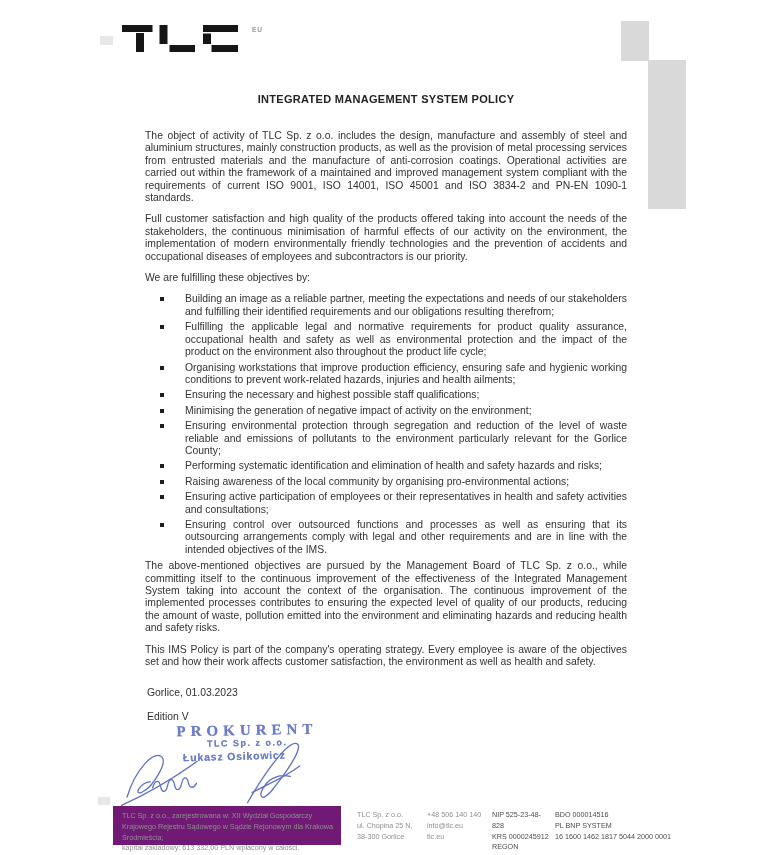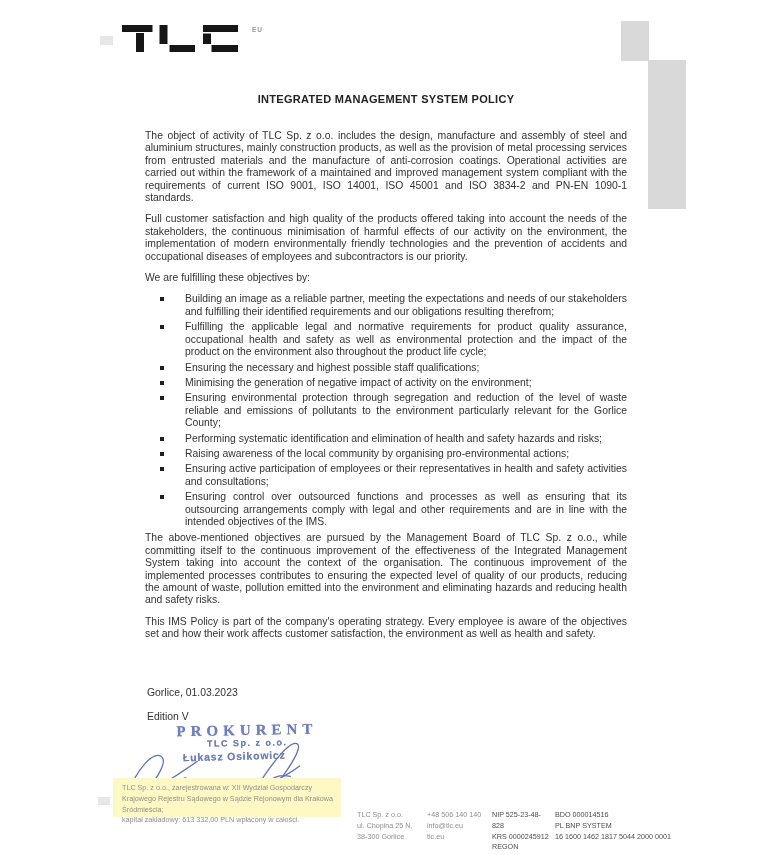--- a/index.html
+++ b/index.html
@@ -54,22 +54,22 @@
                  font-size:15px; letter-spacing:5px; text-shadow:0 0 0.7px #8a97d6; }
   .stamp-line2 { font-size:9px; font-weight:bold; letter-spacing:1.5px; margin-top:-1px;
                  text-shadow:0 0 0.6px #8a97d6; }
   .stamp-name  { position:absolute; left:183px; top:750px; font-size:10.5px; font-weight:bold;
                  color:#6b7cc9; letter-spacing:0.8px; transform:rotate(-1.5deg);
                  text-shadow:0 0 0.6px #8a97d6; }
   .signature-svg { position:absolute; left:118px; top:740px; transform:rotate(-3deg); }
 
   
   .footer-regbox {
-    position:absolute; left:113px; top:778px; width:228px; height:39px;
-    background:#fef9c3; padding:5px 4px 0 9px;
+    position:absolute; left:113px; top:806px; width:228px; height:39px;
+    background:#701a75; padding:5px 4px 0 9px;
     font-size:7.2px; line-height:10.8px; color:#8f8f8f;
   }
   .footer-col { position:absolute; top:810px; font-size:7.2px; line-height:10.8px; }
   .fc-address { left:357px; width:66px; color:#8f8f8f; }
   .fc-contact { left:427px; width:60px; color:#8f8f8f; }
   .fc-ids     { left:492px; width:60px; color:#4c4c4c; font-stretch:condensed; }
   .fc-bank    { left:555px; width:120px; color:#4c4c4c; font-stretch:condensed; }
 </style>
 </head>
 <body>
@@ -120,20 +120,21 @@
 
         <li>
           <span class="bullet-sq"></span>
           <span>Fulfilling the applicable legal and normative requirements for product quality assurance, occupational health and safety as well as environmental protection and the impact of the product on the environment also throughout the product life cycle;</span>
         </li>
 
 
 
         <li>
           <span class="bullet-sq"></span>
+          <span>Organising workstations that improve production efficiency, ensuring safe and hygienic working conditions to prevent work-related hazards, injuries and health ailments;</span>
         </li>
 
         <li>
           <span class="bullet-sq"></span>
           <span>Ensuring the necessary and highest possible staff qualifications;</span>
         </li>
 
         <li>
           <span class="bullet-sq"></span>
           <span>Minimising the generation of negative impact of activity on the environment;</span>

